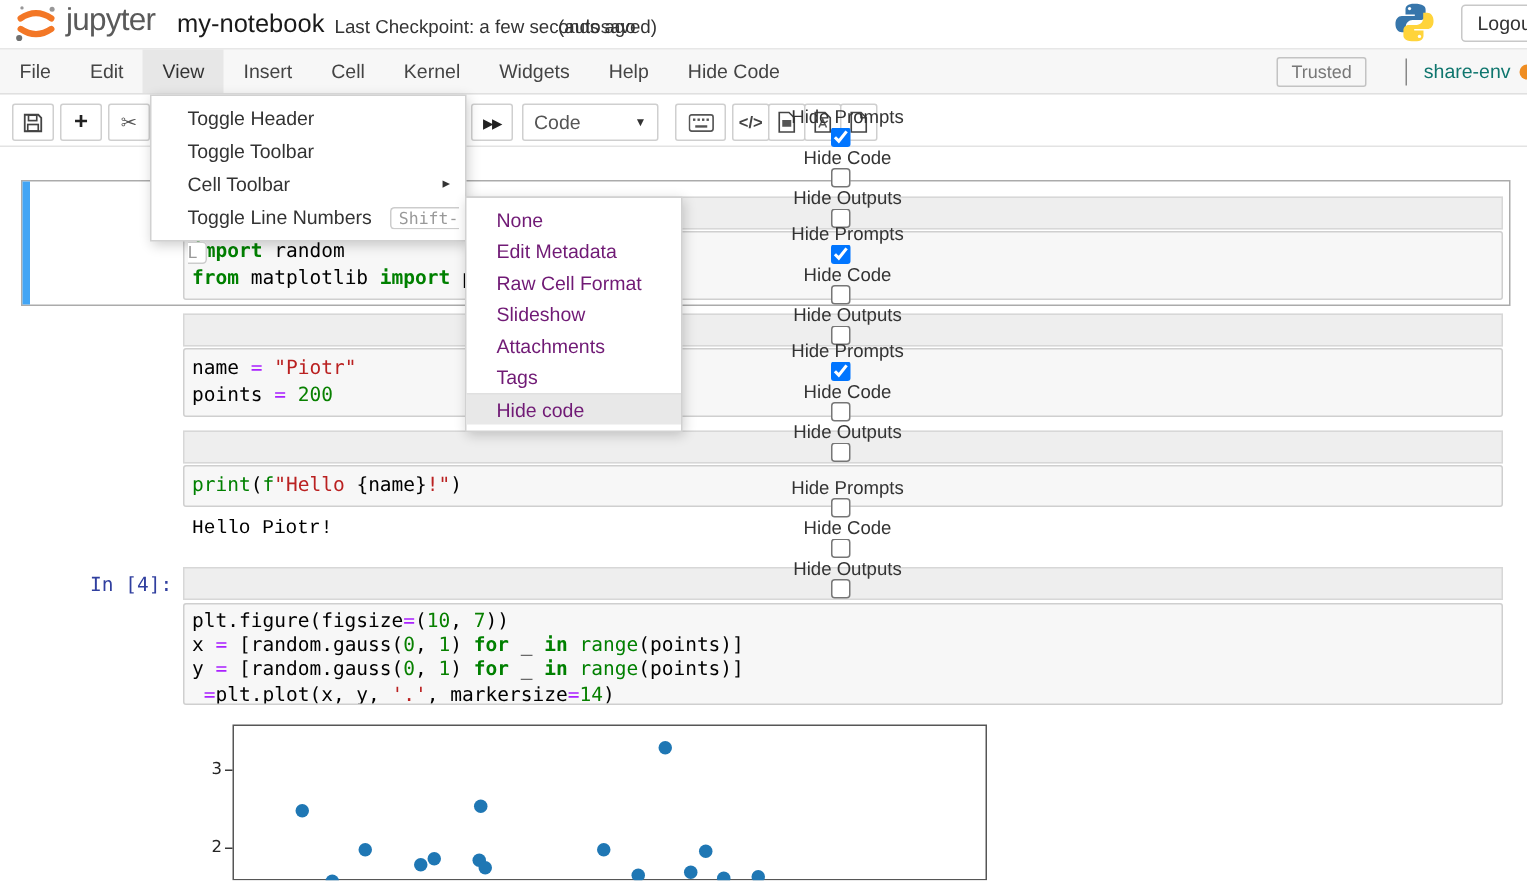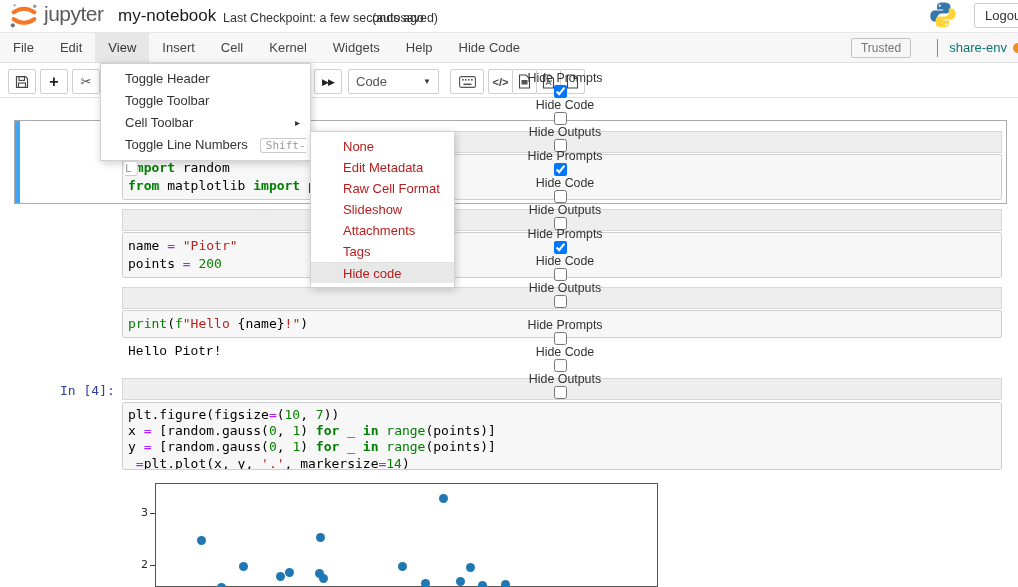--- a/index.html
+++ b/index.html
@@ -58,21 +58,21 @@
   }
   #cell-type-select .caret { font-size:8px; color:#333; }
   
   .dropdown-panel {
     position:absolute; background:#fff; border:1px solid rgba(0,0,0,0.18);
     box-shadow:1px 2px 8px rgba(0,0,0,0.2); z-index:30; padding:4px 0; list-style:none;
   }
   #view-menu { left:100px; top:63px; width:211px; }
   #view-menu li { height:22px; line-height:22px; padding-left:24px; font-size:13px; color:#333; cursor:pointer; position:relative; }
   #cell-toolbar-submenu { left:310px; top:131px; width:145px; }
-  #cell-toolbar-submenu li { height:21px; line-height:21px; padding-left:32px; font-size:13px; color:#b91c1c; cursor:pointer; }
+  #cell-toolbar-submenu li { height:21px; line-height:21px; padding-left:20px; font-size:13px; color:#701a75; cursor:pointer; }
   #cell-toolbar-submenu li.highlighted { background:#e8e8e8; border-top:1px solid #e0e0e0; }
   .menu-kbd {
     font-family:"DejaVu Sans Mono", monospace; font-size:11px; color:#999;
     border:1px solid #ccc; border-radius:3px; padding:0px 5px; margin-left:12px; background:#fff;
   }
   .submenu-arrow { position:absolute; right:10px; top:0; font-size:10px; color:#333; }
   
   #notebook { position:absolute; left:0; top:98px; width:1018px; height:489px; }
   .cell-selected-border {
     position:absolute; left:14px; width:993px; border:1px solid #ababab; background:transparent;

